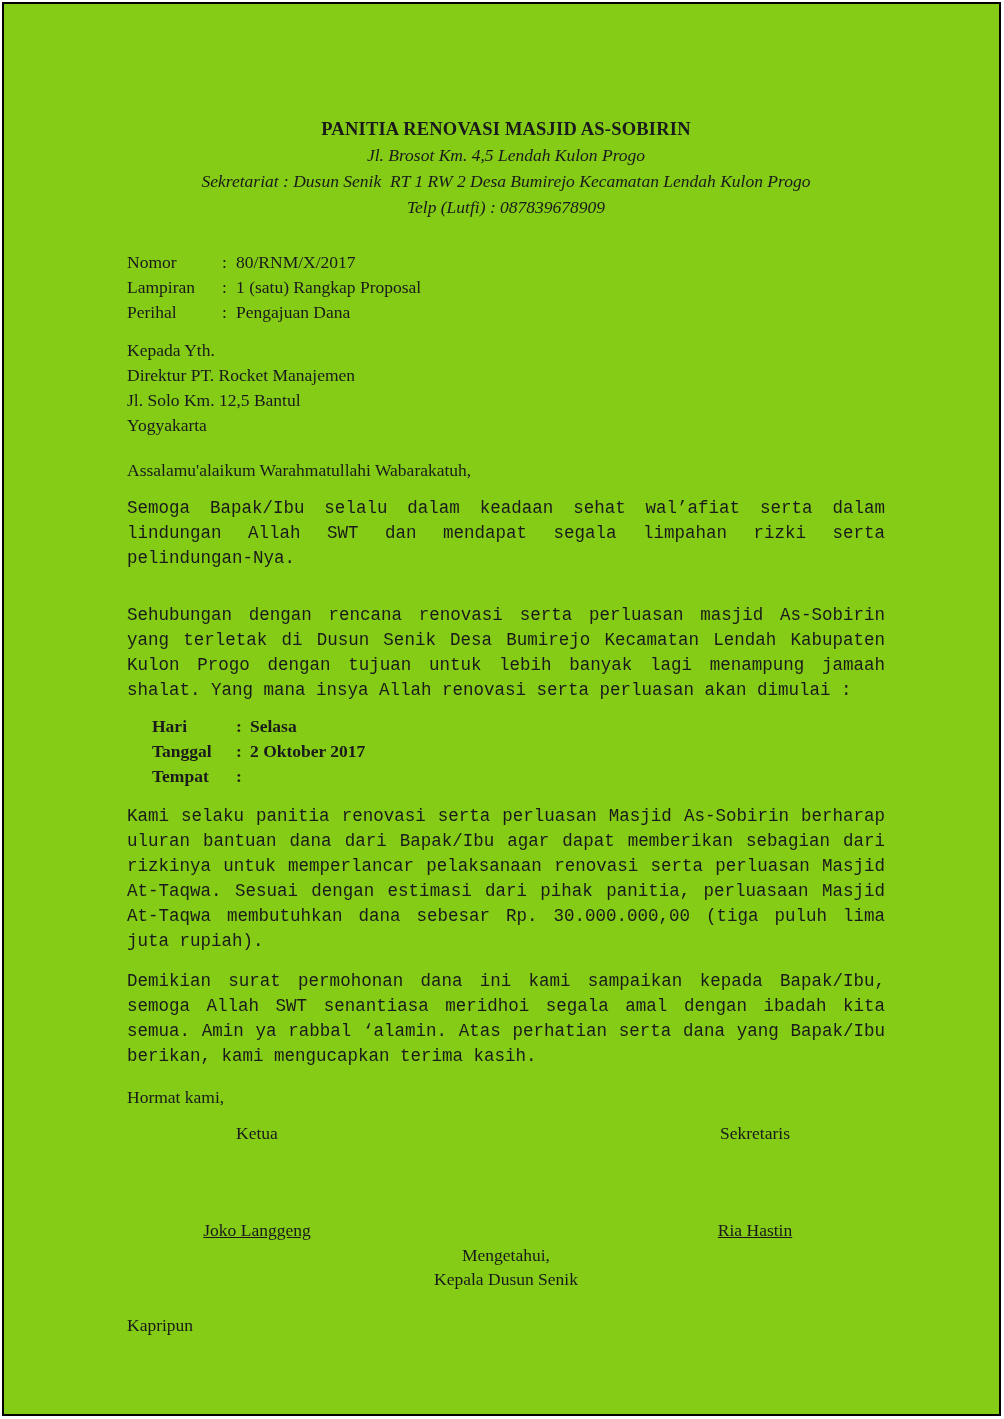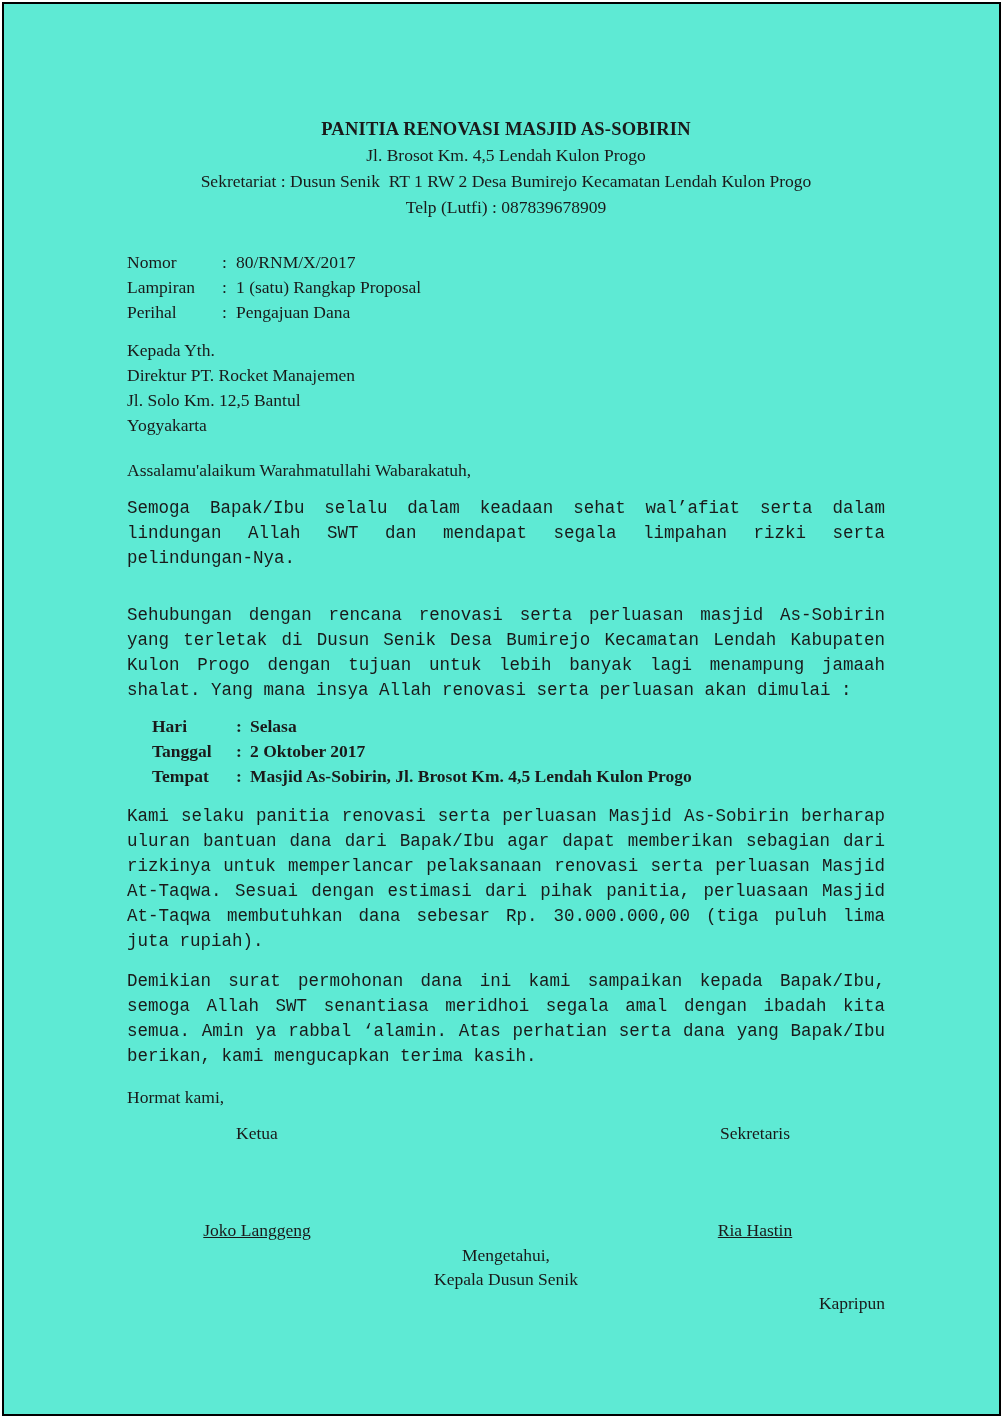--- a/index.html
+++ b/index.html
@@ -9,34 +9,34 @@
     background: #ffffff;
     font-family: "Liberation Serif", "DejaVu Serif", serif;
     color: #1a1a1a;
     overflow: hidden;
   }
   .page-frame {
     position: absolute;
     left: 2px; top: 2px;
     width: 999px; height: 1414px;
     border: 2px solid #000000;
-    background: #5eead4;
+    background: #84cc16;
   }
   .content {
     position: absolute;
     left: 123px;
     top: 112px;
     width: 758px;
     font-size: 17.5px;
     line-height: 25px;
   }
   
   .letterhead { text-align: center; line-height: 26px; }
   .lh-title { font-weight: bold; font-size: 18.5px; letter-spacing: 0.2px; }
-  .lh-line { white-space: pre; }
+  .lh-line { white-space: pre; font-style: italic; }
   
   .meta { margin-top: 30px; }
   .meta-row { display: flex; }
   .meta-label { width: 95px; flex: 0 0 95px; }
   .meta-colon { width: 14px; flex: 0 0 14px; }
   .meta-value { flex: 1; }
   
   .recipient { margin-top: 13px; }
   
   .greeting { margin-top: 20px; }
@@ -52,21 +52,21 @@
   .event-colon { width: 14px; flex: 0 0 14px; }
   .event-value { flex: 1; }
   
   .closing { margin-top: 16px; }
   .sig-row { display: flex; }
   .sig-roles { margin-top: 11px; }
   .sig-names { margin-top: 72px; text-decoration: underline; }
   .sig-left { width: 260px; text-align: center; }
   .sig-right { width: 260px; text-align: center; margin-left: auto; }
   .ack { text-align: center; line-height: 24px; }
-  .ack-name { text-align: right; }
+  .ack-name { text-align: left; margin-top: 22px; }
 </style>
 </head>
 <body>
 
 <div class="page-frame">
   <div class="content">
 
     <header class="letterhead">
       <div class="lh-title">PANITIA RENOVASI MASJID AS-SOBIRIN</div>
       <div class="lh-line">Jl. Brosot Km. 4,5 Lendah Kulon Progo</div>
@@ -112,21 +112,20 @@
         <span class="event-value">Selasa</span>
       </div>
       <div class="event-row">
         <span class="event-label">Tanggal</span>
         <span class="event-colon">:</span>
         <span class="event-value">2 Oktober 2017</span>
       </div>
       <div class="event-row">
         <span class="event-label">Tempat</span>
         <span class="event-colon">:</span>
-        <span class="event-value">Masjid As-Sobirin, Jl. Brosot Km. 4,5 Lendah Kulon Progo</span>
       </div>
     </section>
 
     <p class="para p3">Kami selaku panitia renovasi serta perluasan Masjid As-Sobirin berharap uluran bantuan dana dari Bapak/Ibu agar dapat memberikan sebagian dari rizkinya untuk memperlancar pelaksanaan renovasi serta perluasan Masjid At-Taqwa. Sesuai dengan estimasi dari pihak panitia, perluasaan Masjid At-Taqwa membutuhkan dana sebesar Rp. 30.000.000,00 (tiga puluh lima juta rupiah).</p>
 
     <p class="para p4">Demikian surat permohonan dana ini kami sampaikan kepada Bapak/Ibu, semoga Allah SWT senantiasa meridhoi segala amal dengan ibadah kita semua. Amin ya rabbal ‘alamin. Atas perhatian serta dana yang Bapak/Ibu berikan, kami mengucapkan terima kasih.</p>
 
     <div class="closing">Hormat kami,</div>
 
     <div class="sig-row sig-roles">

